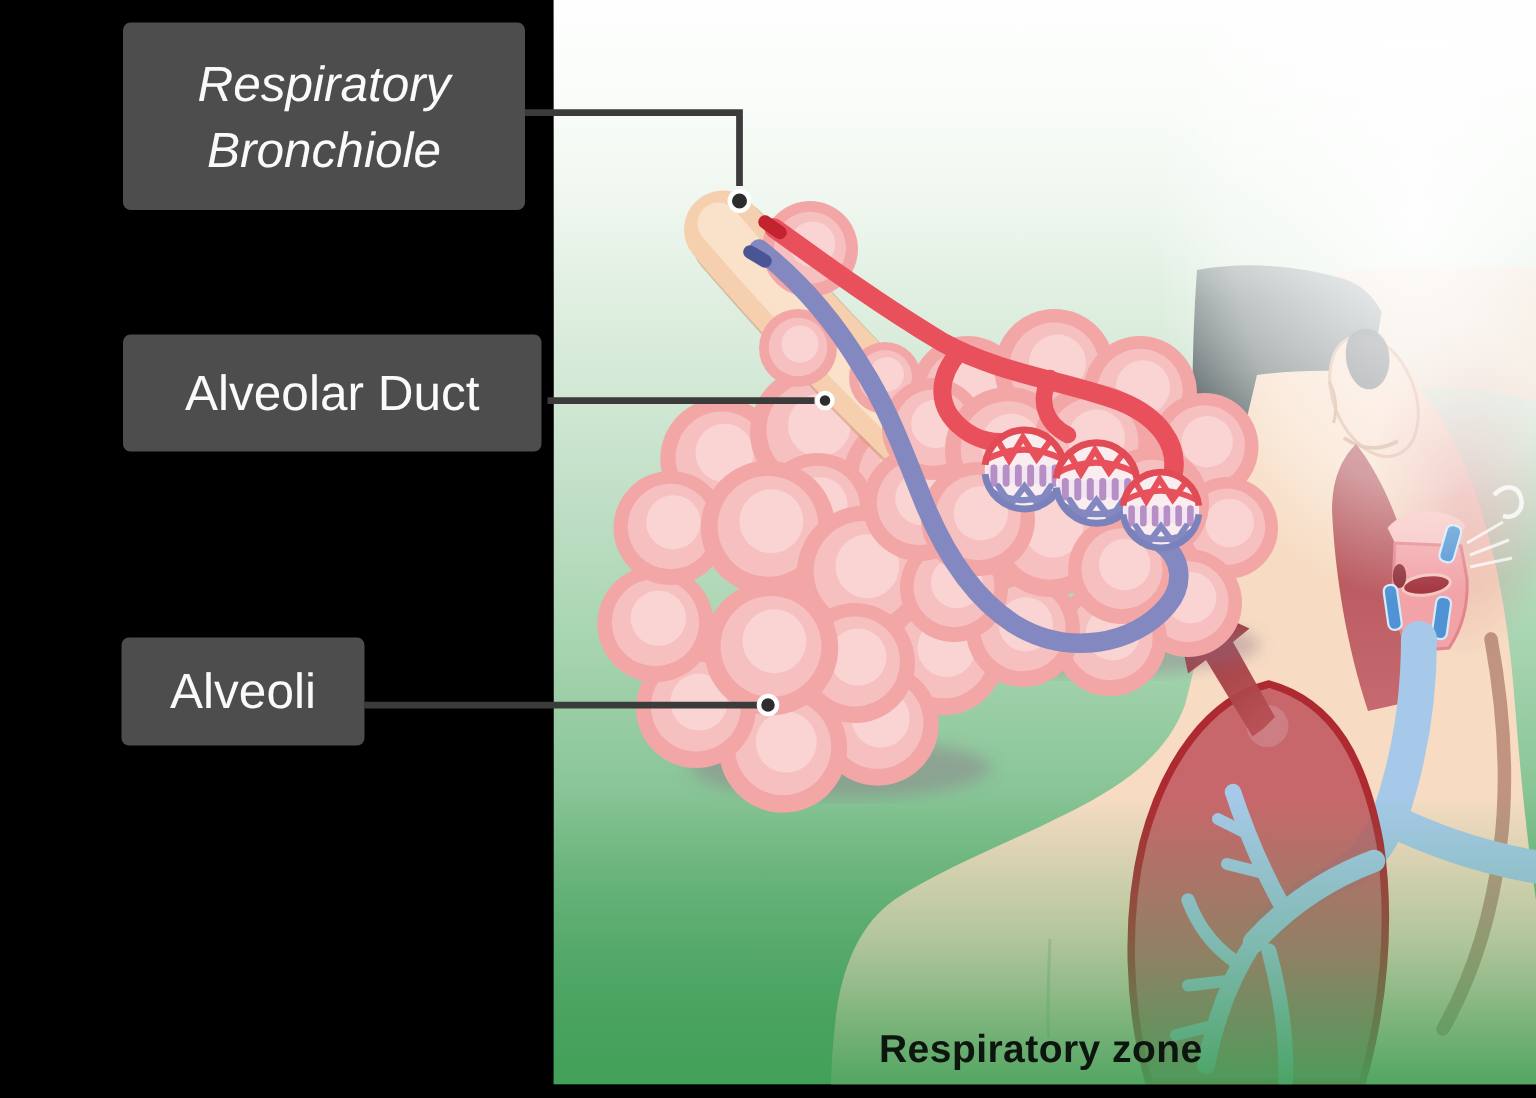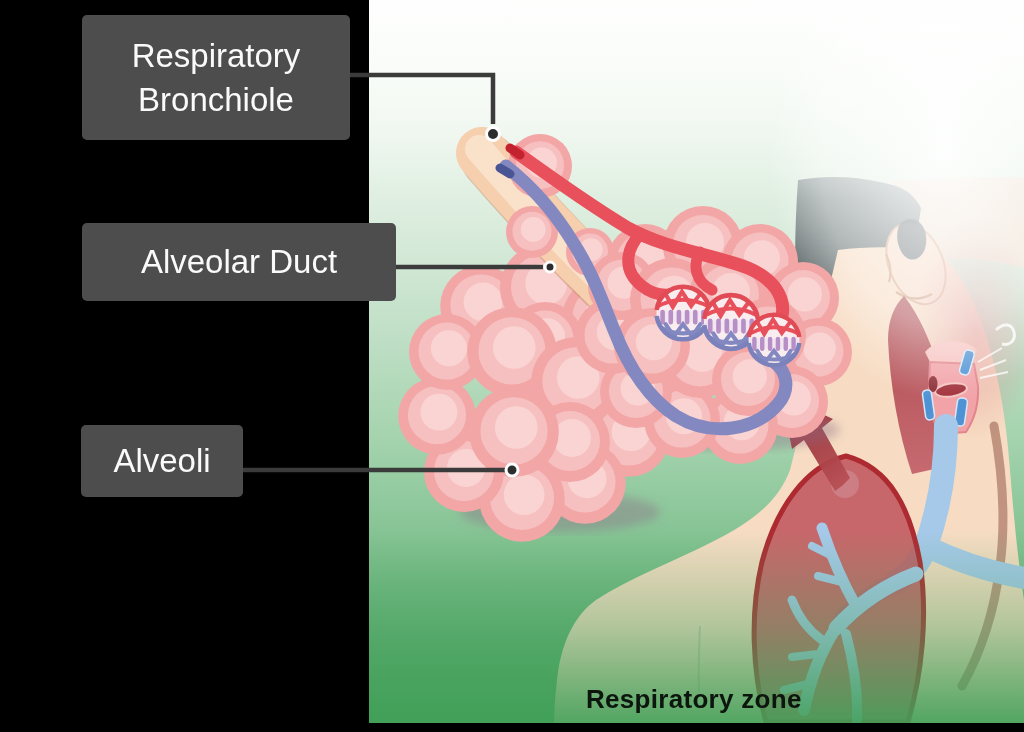--- a/index.html
+++ b/index.html
@@ -2,22 +2,22 @@
 <html style="--panel_bg: #000000; --label_box_bg: #4d4d4d; --label_text: #fafafa; --leader_line: #3b3b3b; --leader_dot: #2d2d2d; --leader_dot_ring: #ffffff; --caption_text: #0d150f; --bg_top: #f7fbf6; --bg_bottom: #47a25d; --skin: #f7dcc3; --hair: #3d4447; --alveoli_outer: #f3a6a6; --alveoli_mid: #f7c0c0; --alveoli_inner: #fad4d2; --duct_tube: #f5cfae; --artery_red: #e8505b; --vein_blue: #8388c1; --capillary_purple: #b78fc7; --lung_fill: #c2575e; --lung_outline: #ae2a31; --trachea_blue: #a6c9e9; --arrow_red: #a83238;"><head>
 <meta charset="utf-8">
 <style>
   html,body{margin:0;padding:0;background:#000;}
   #stage{position:relative;width:1024px;height:732px;overflow:hidden;
          font-family:"Liberation Sans", sans-serif;background:var(--panel_bg,#000);}
   #stage svg{position:absolute;left:0;top:0;}
   .label{position:absolute;background:var(--label_box_bg,#4d4d4d);color:var(--label_text,#fafafa);
          display:flex;align-items:center;justify-content:center;text-align:center;
          font-size:33px;line-height:1.32;border-radius:5px;font-weight:400;}
-  #label-rb{left:82px;top:15px;width:268px;height:125px;}
-  #label-ad{left:82px;top:223px;width:314px;height:78px;}
+  #label-rb{left:82px;top:15px;width:268px;height:125px;font-style:italic;}
+  #label-ad{left:82px;top:223px;width:279px;height:78px;}
   #label-al{left:81px;top:425px;width:162px;height:72px;}
   #caption{position:absolute;left:586px;top:684px;font-size:26px;font-weight:600;
            color:var(--caption_text,#0d150f);letter-spacing:.3px;}
   
   .leader{stroke:var(--leader_line,#3b3b3b);stroke-width:4.5;fill:none;}
   .ldot{fill:var(--leader_dot,#2d2d2d);stroke:var(--leader_dot_ring,#fff);stroke-width:3;}
   .alv-o{fill:var(--alveoli_outer,#f3a6a6);}
   .alv-m{fill:var(--alveoli_mid,#f7c0c0);}
   .alv-i{fill:var(--alveoli_inner,#fad4d2);}
   .tube-sh{stroke:rgba(205,150,115,.55);stroke-width:54;fill:none;stroke-linecap:round;}

